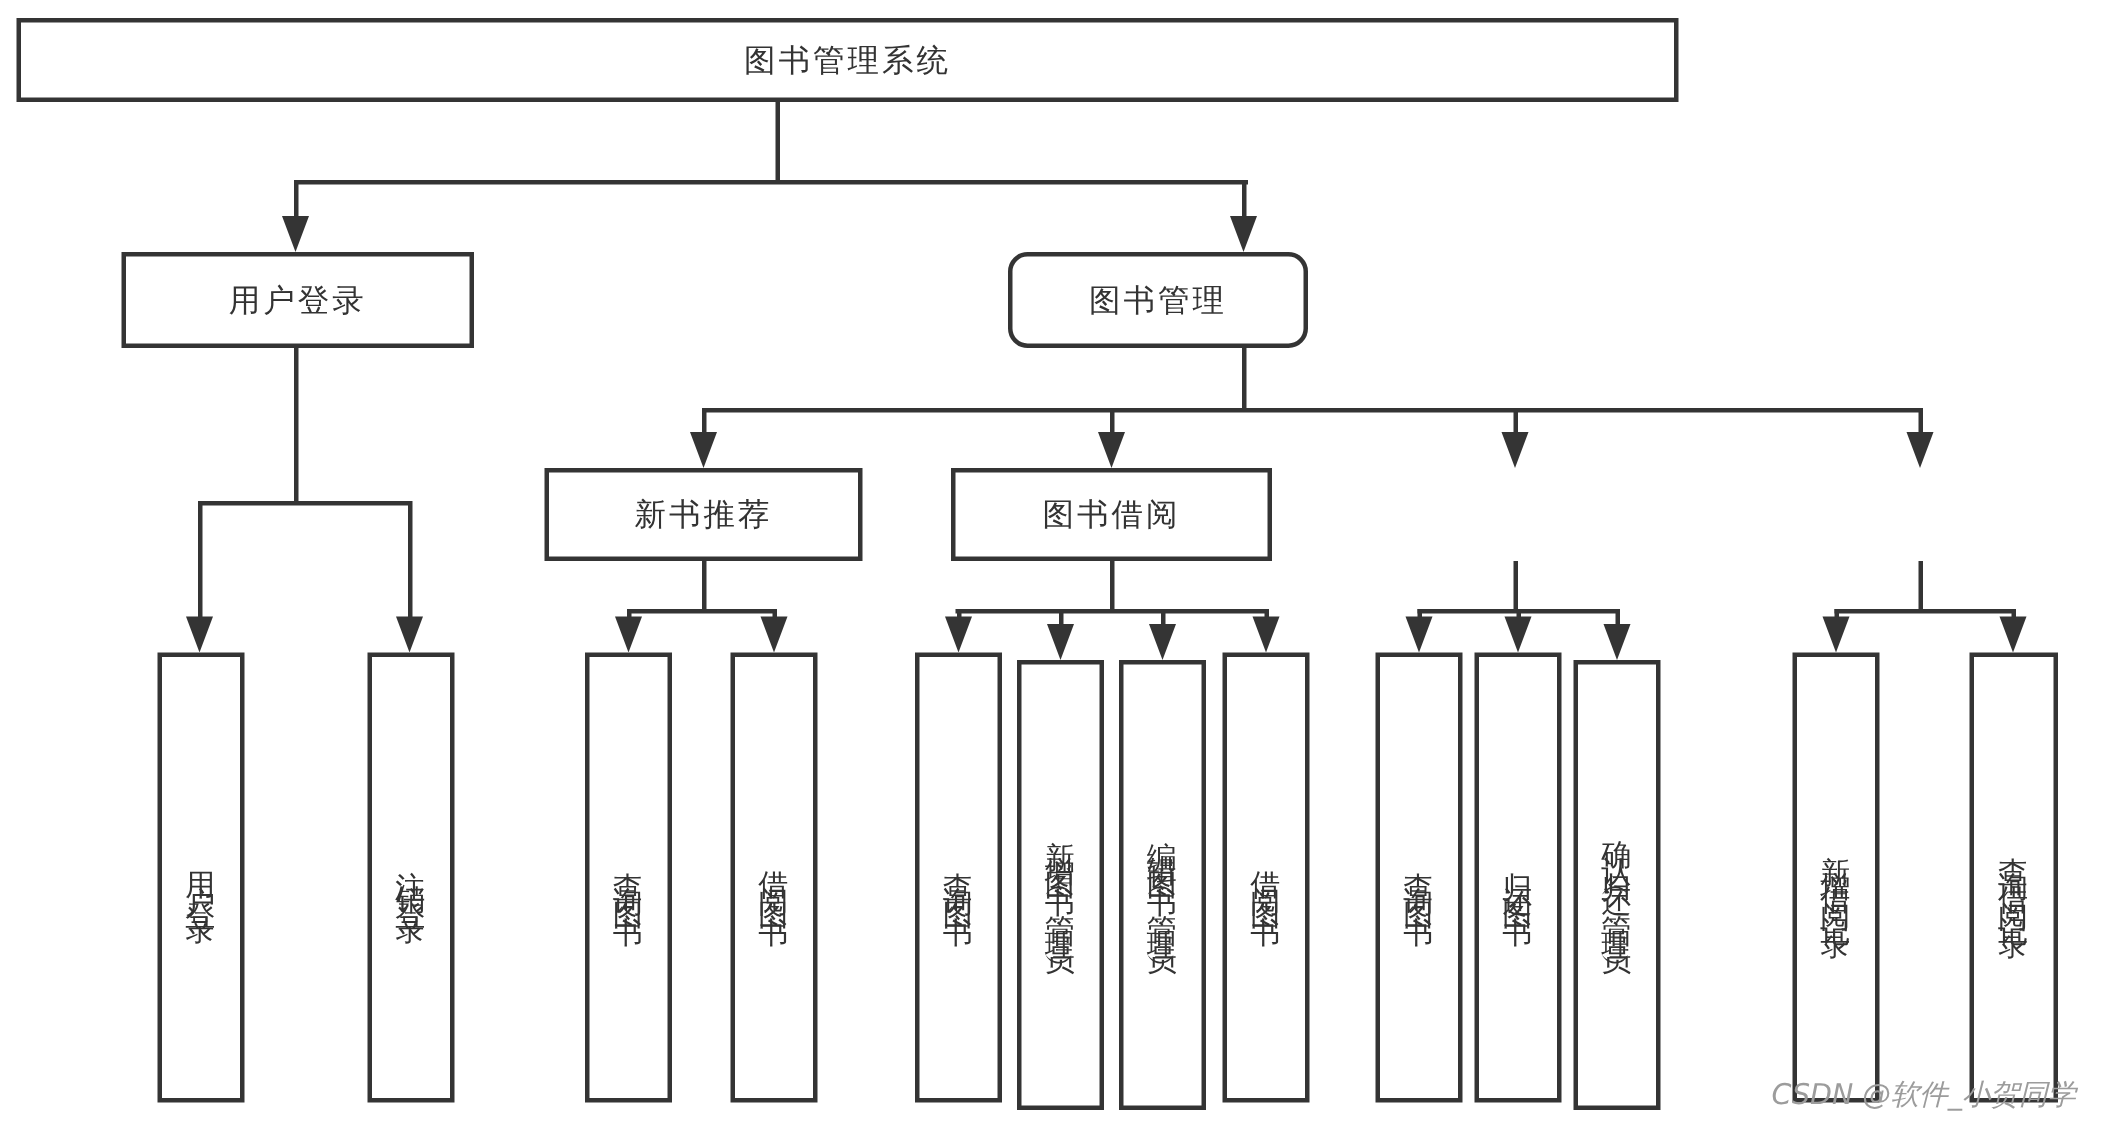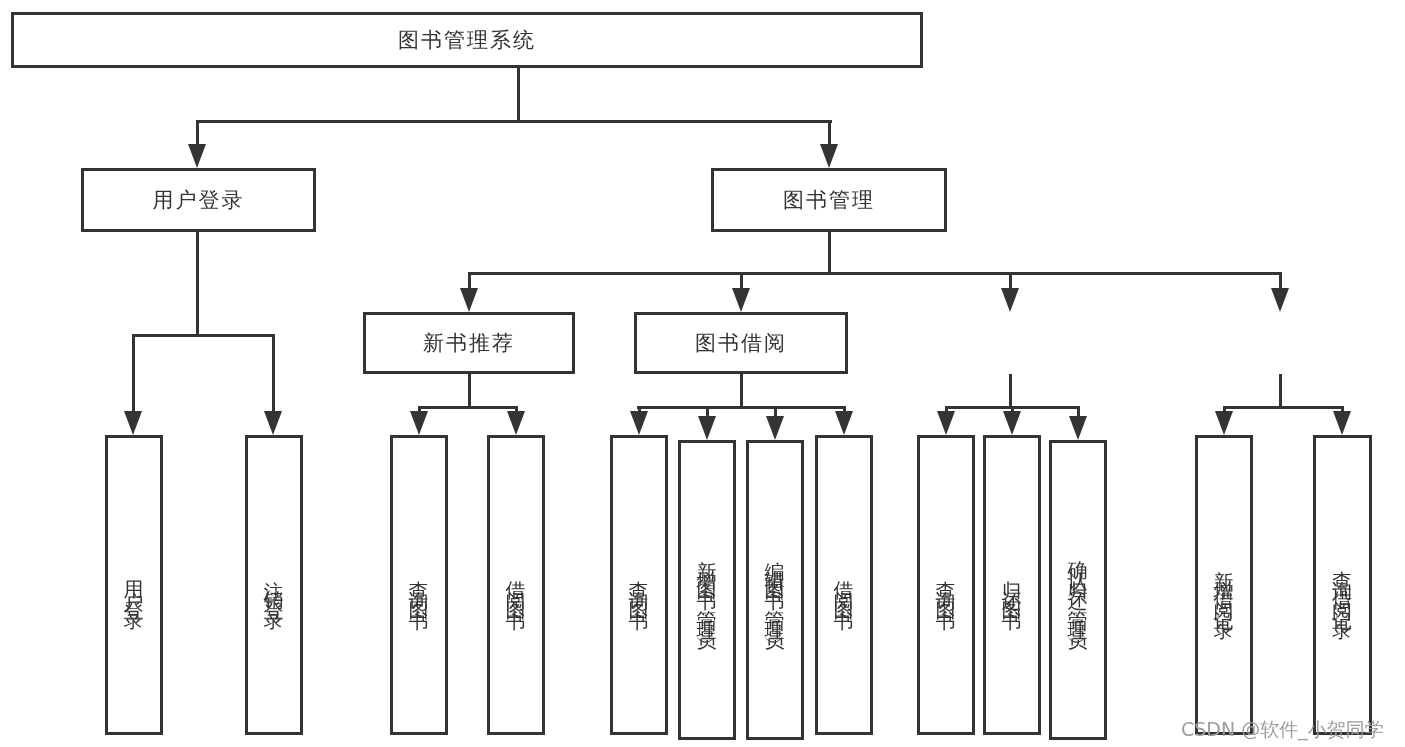--- a/index.html
+++ b/index.html
@@ -32,43 +32,43 @@
   }
   .vl{ position:absolute; width:3px; background:var(--line); }
   .hl{ position:absolute; height:3px; background:var(--line); }
   .ar{
     position:absolute; width:0; height:0;
     border-left:9px solid transparent; border-right:9px solid transparent;
     border-top:24px solid var(--line);
   }
   .watermark{
     position:absolute; left:1181px; top:717px; z-index:10;
-    font-size:19px; color:var(--watermark); white-space:nowrap;
+    font-size:19px; color:var(--watermark); white-space:nowrap;font-style:italic;
   }
 </style>
 </head>
 <body>
 
 <div class="canvas">
 
-  <div class="hbox" style="left:11px;top:12px;width:912px;height:56px;text-align:center;">
+  <div class="hbox" style="left:11px;top:12px;width:1108px;height:56px;text-align:center;">
     <span class="hlabel">图书管理系统</span>
   </div>
 
   <div class="vl" style="left:517px;top:68px;height:53px;"></div>
   <div class="hl" style="left:196px;top:120px;width:636px;"></div>
   <div class="vl" style="left:196px;top:120px;height:26px;"></div>
   <div class="vl" style="left:828px;top:120px;height:26px;"></div>
   <div class="ar" style="left:188px;top:144px;"></div>
   <div class="ar" style="left:820px;top:144px;"></div>
 
   <div class="hbox" style="left:81px;top:168px;width:235px;height:64px;">
     <span class="hlabel">用户登录</span>
   </div>
-  <div class="hbox" style="left:711px;top:168px;width:236px;height:64px;">
+  <div class="hbox" style="left:672px;top:168px;width:200px;height:64px;border-radius:13px;">
     <span class="hlabel">图书管理</span>
   </div>
 
   <div class="vl" style="left:196px;top:232px;height:104px;"></div>
   <div class="hl" style="left:132px;top:334px;width:142px;"></div>
   <div class="vl" style="left:132px;top:334px;height:80px;"></div>
   <div class="vl" style="left:272px;top:334px;height:80px;"></div>
   <div class="ar" style="left:124px;top:411px;"></div>
   <div class="ar" style="left:264px;top:411px;"></div>
 

